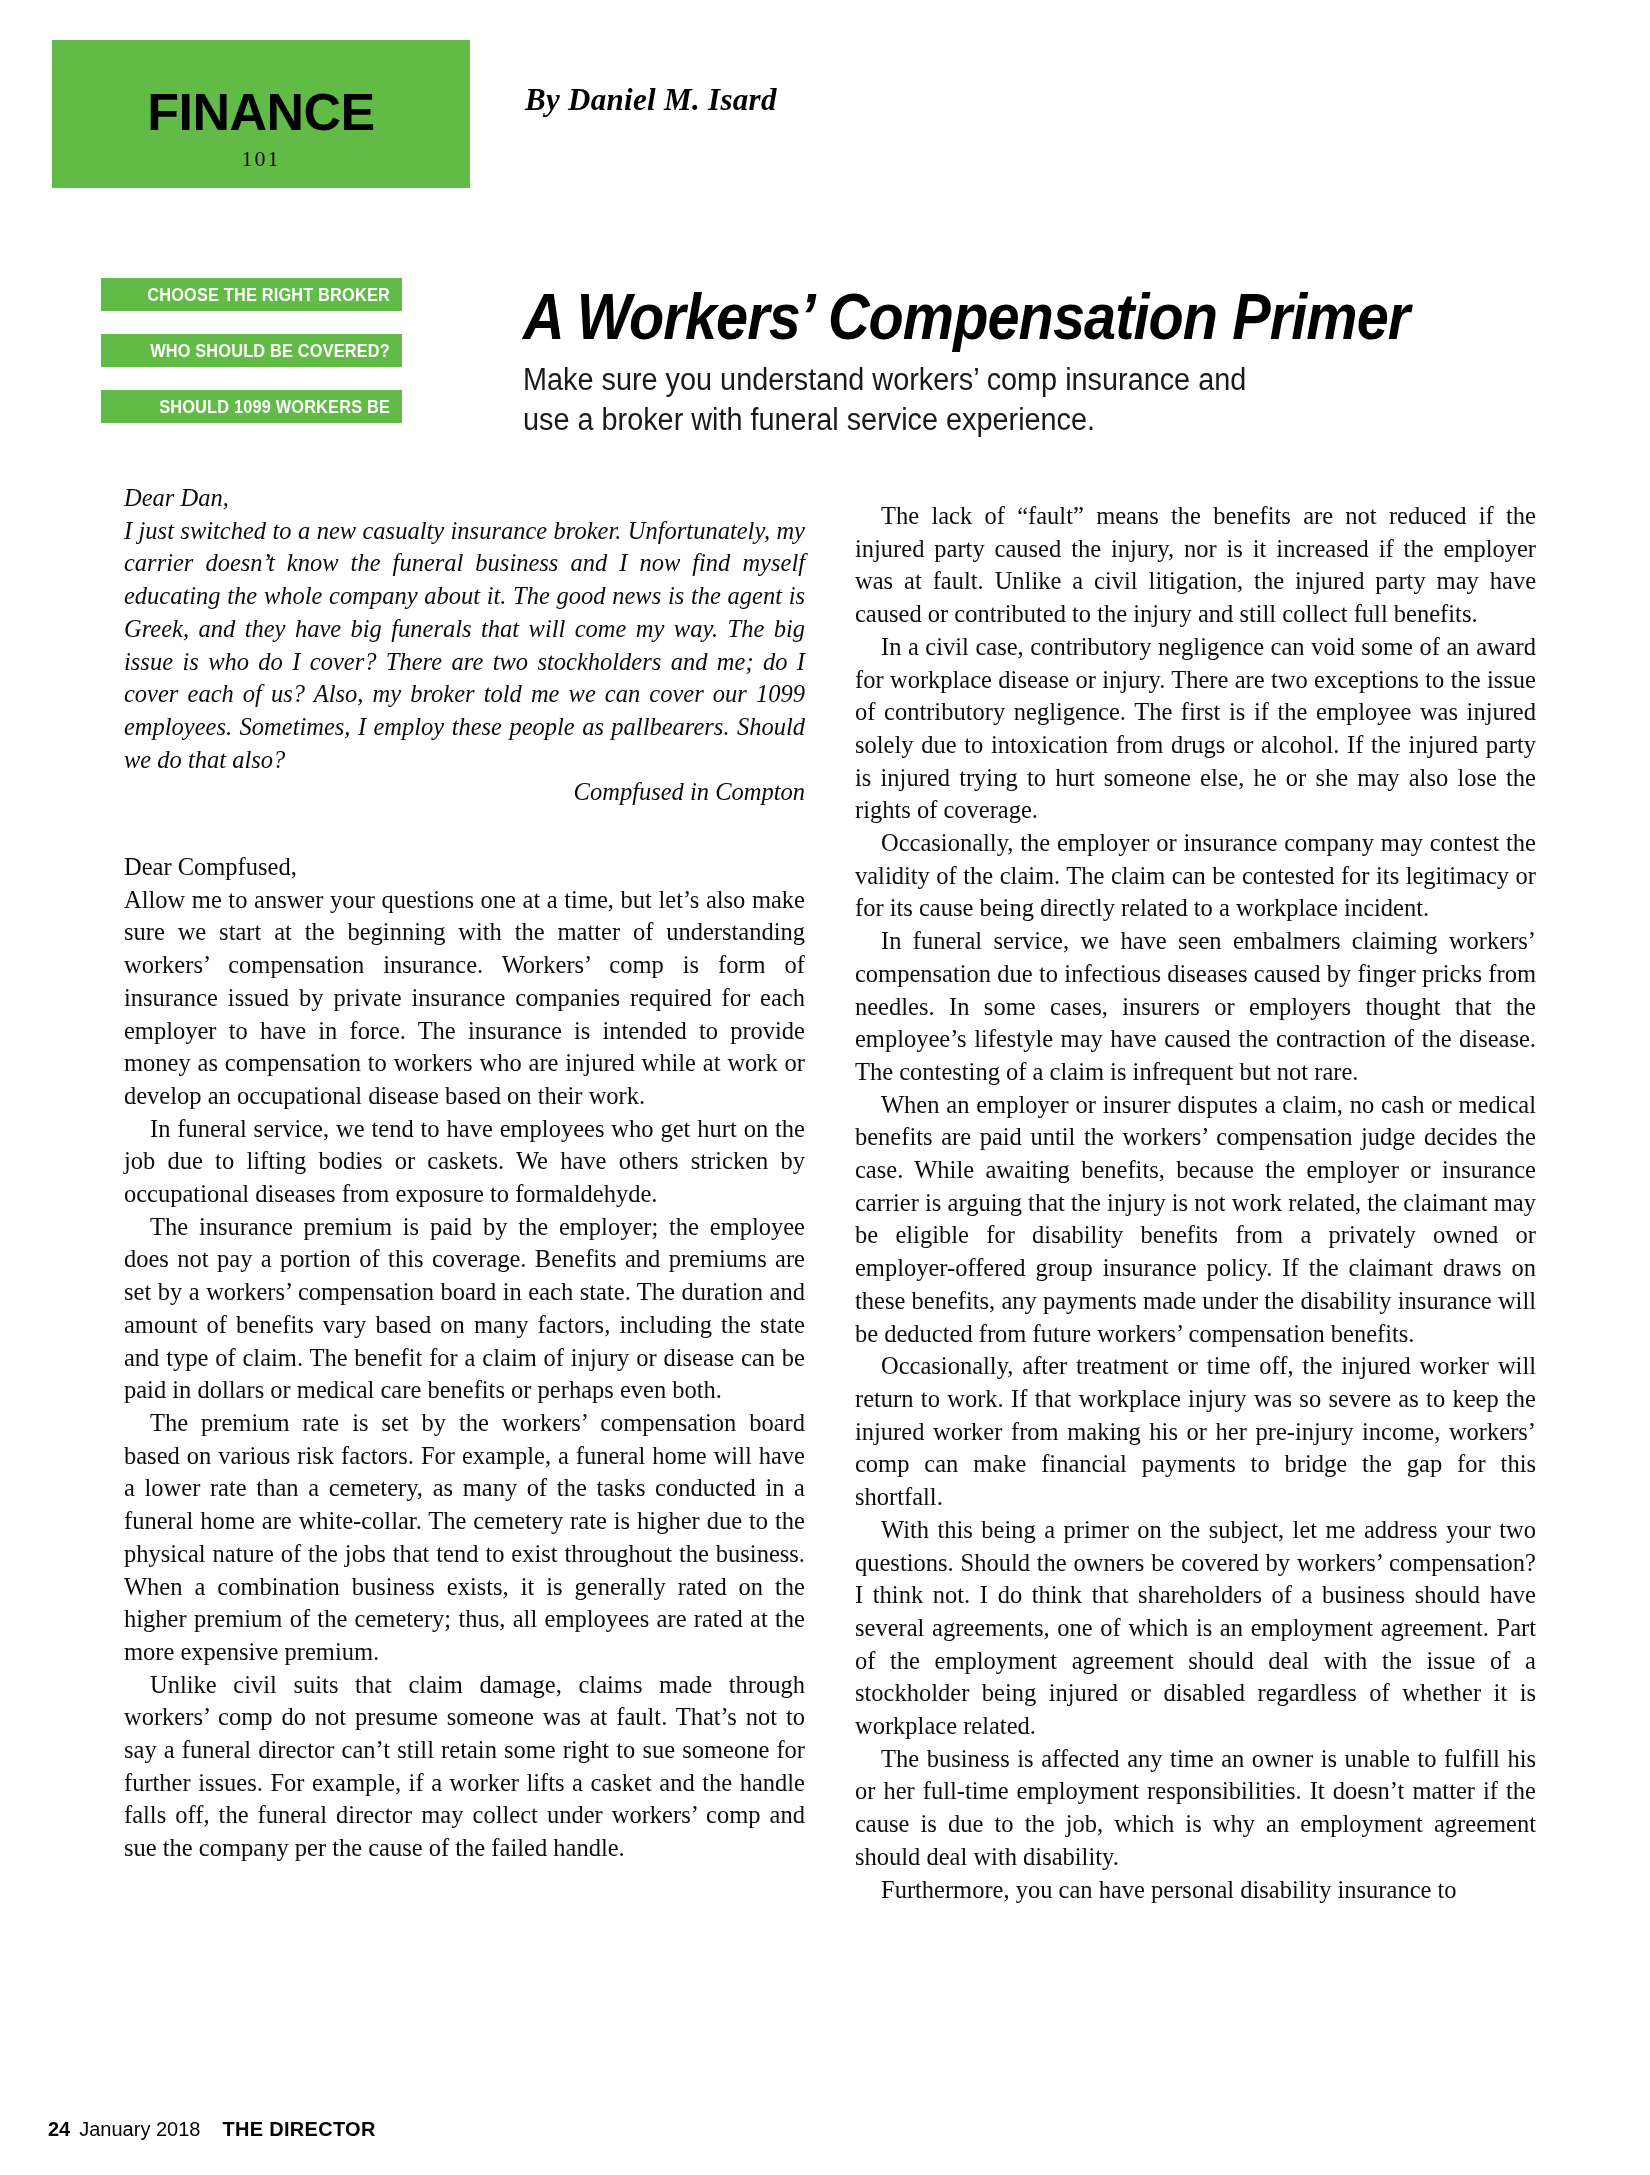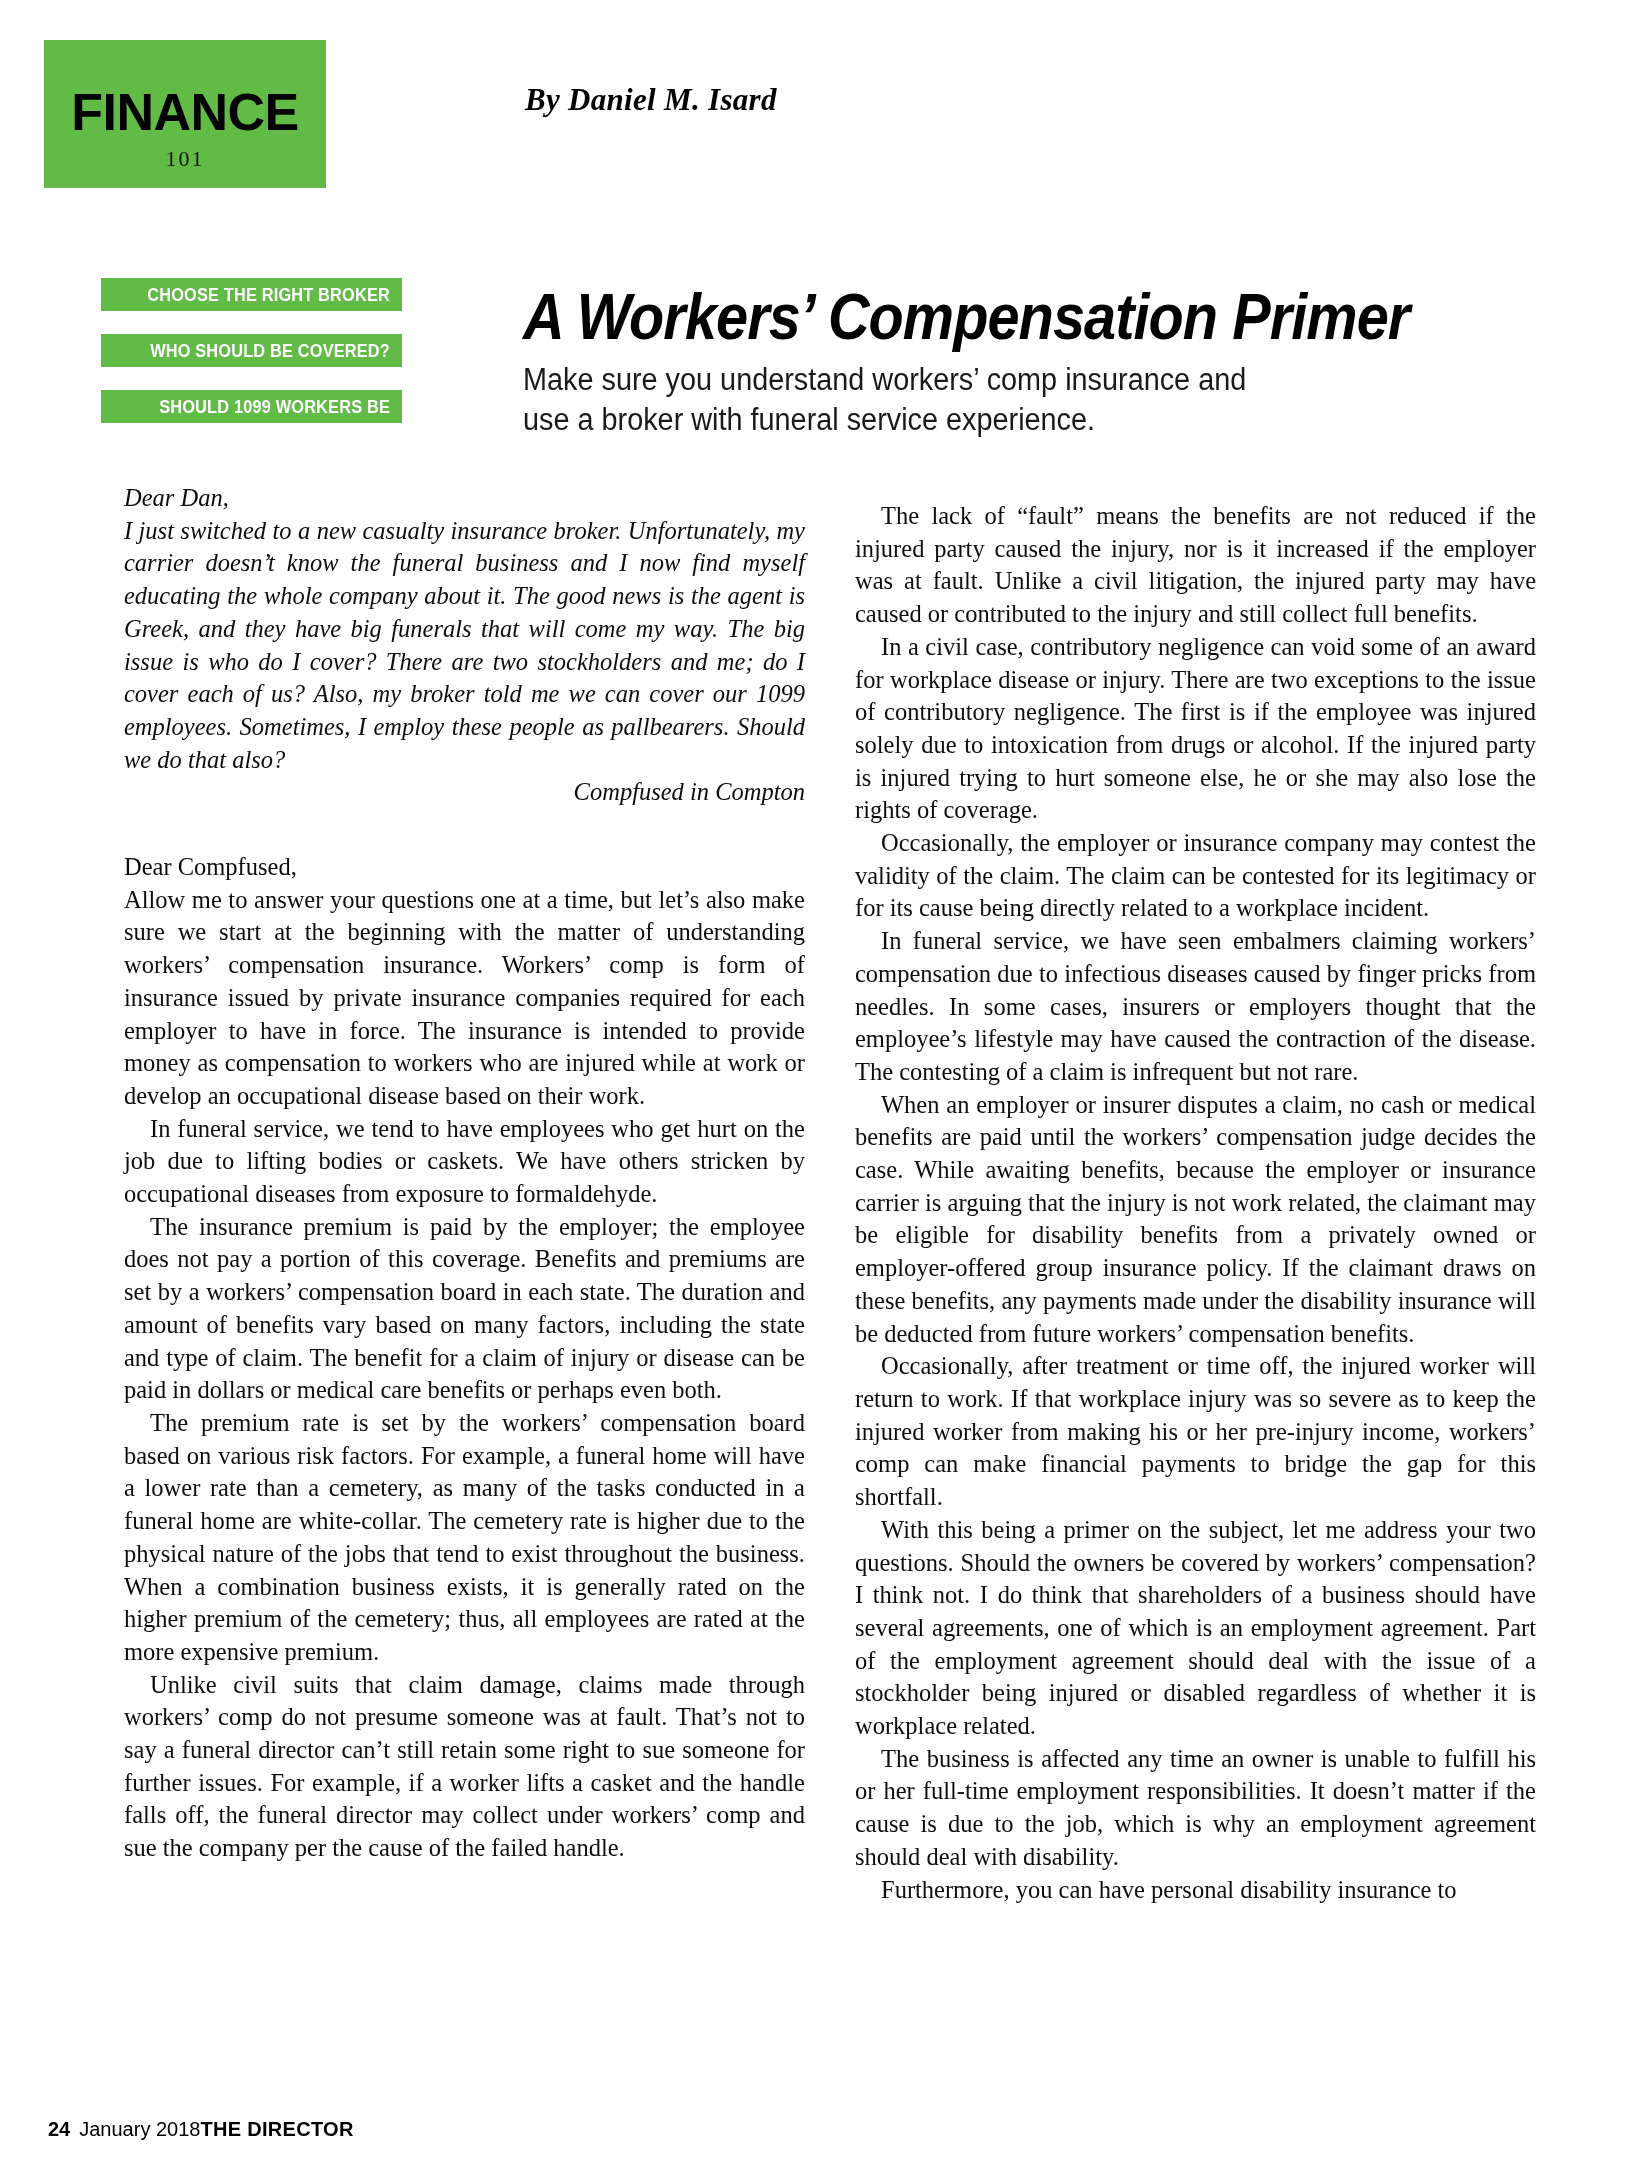--- a/index.html
+++ b/index.html
@@ -12,23 +12,23 @@
     height: 2175px;
     position: relative;
     font-family: "Liberation Serif", serif;
     color: #000000;
     overflow: hidden;
   }
 
   
   #masthead {
     position: absolute;
-    left: 44px;
+    left: 52px;
     top: 40px;
-    width: 282px;
+    width: 418px;
     height: 148px;
     background: #62bb46;
     box-sizing: border-box;
   }
   #masthead-title {
     font-family: "Liberation Sans", sans-serif;
     font-weight: 700;
     font-size: 52px;
     letter-spacing: -0.5px;
     text-align: center;
@@ -166,20 +166,21 @@
     gap: 0;
   }
   #footer-page {
     font-weight: 700;
     font-size: 20px;
     margin-right: 9px;
   }
   #footer-date {
     font-weight: 400;
     font-size: 20px;
+    margin-right: 22px;
   }
   #footer-pub {
     font-weight: 700;
     font-size: 20px;
     letter-spacing: 0.3px;
   }
 </style>
 </head>
 <body>
 

